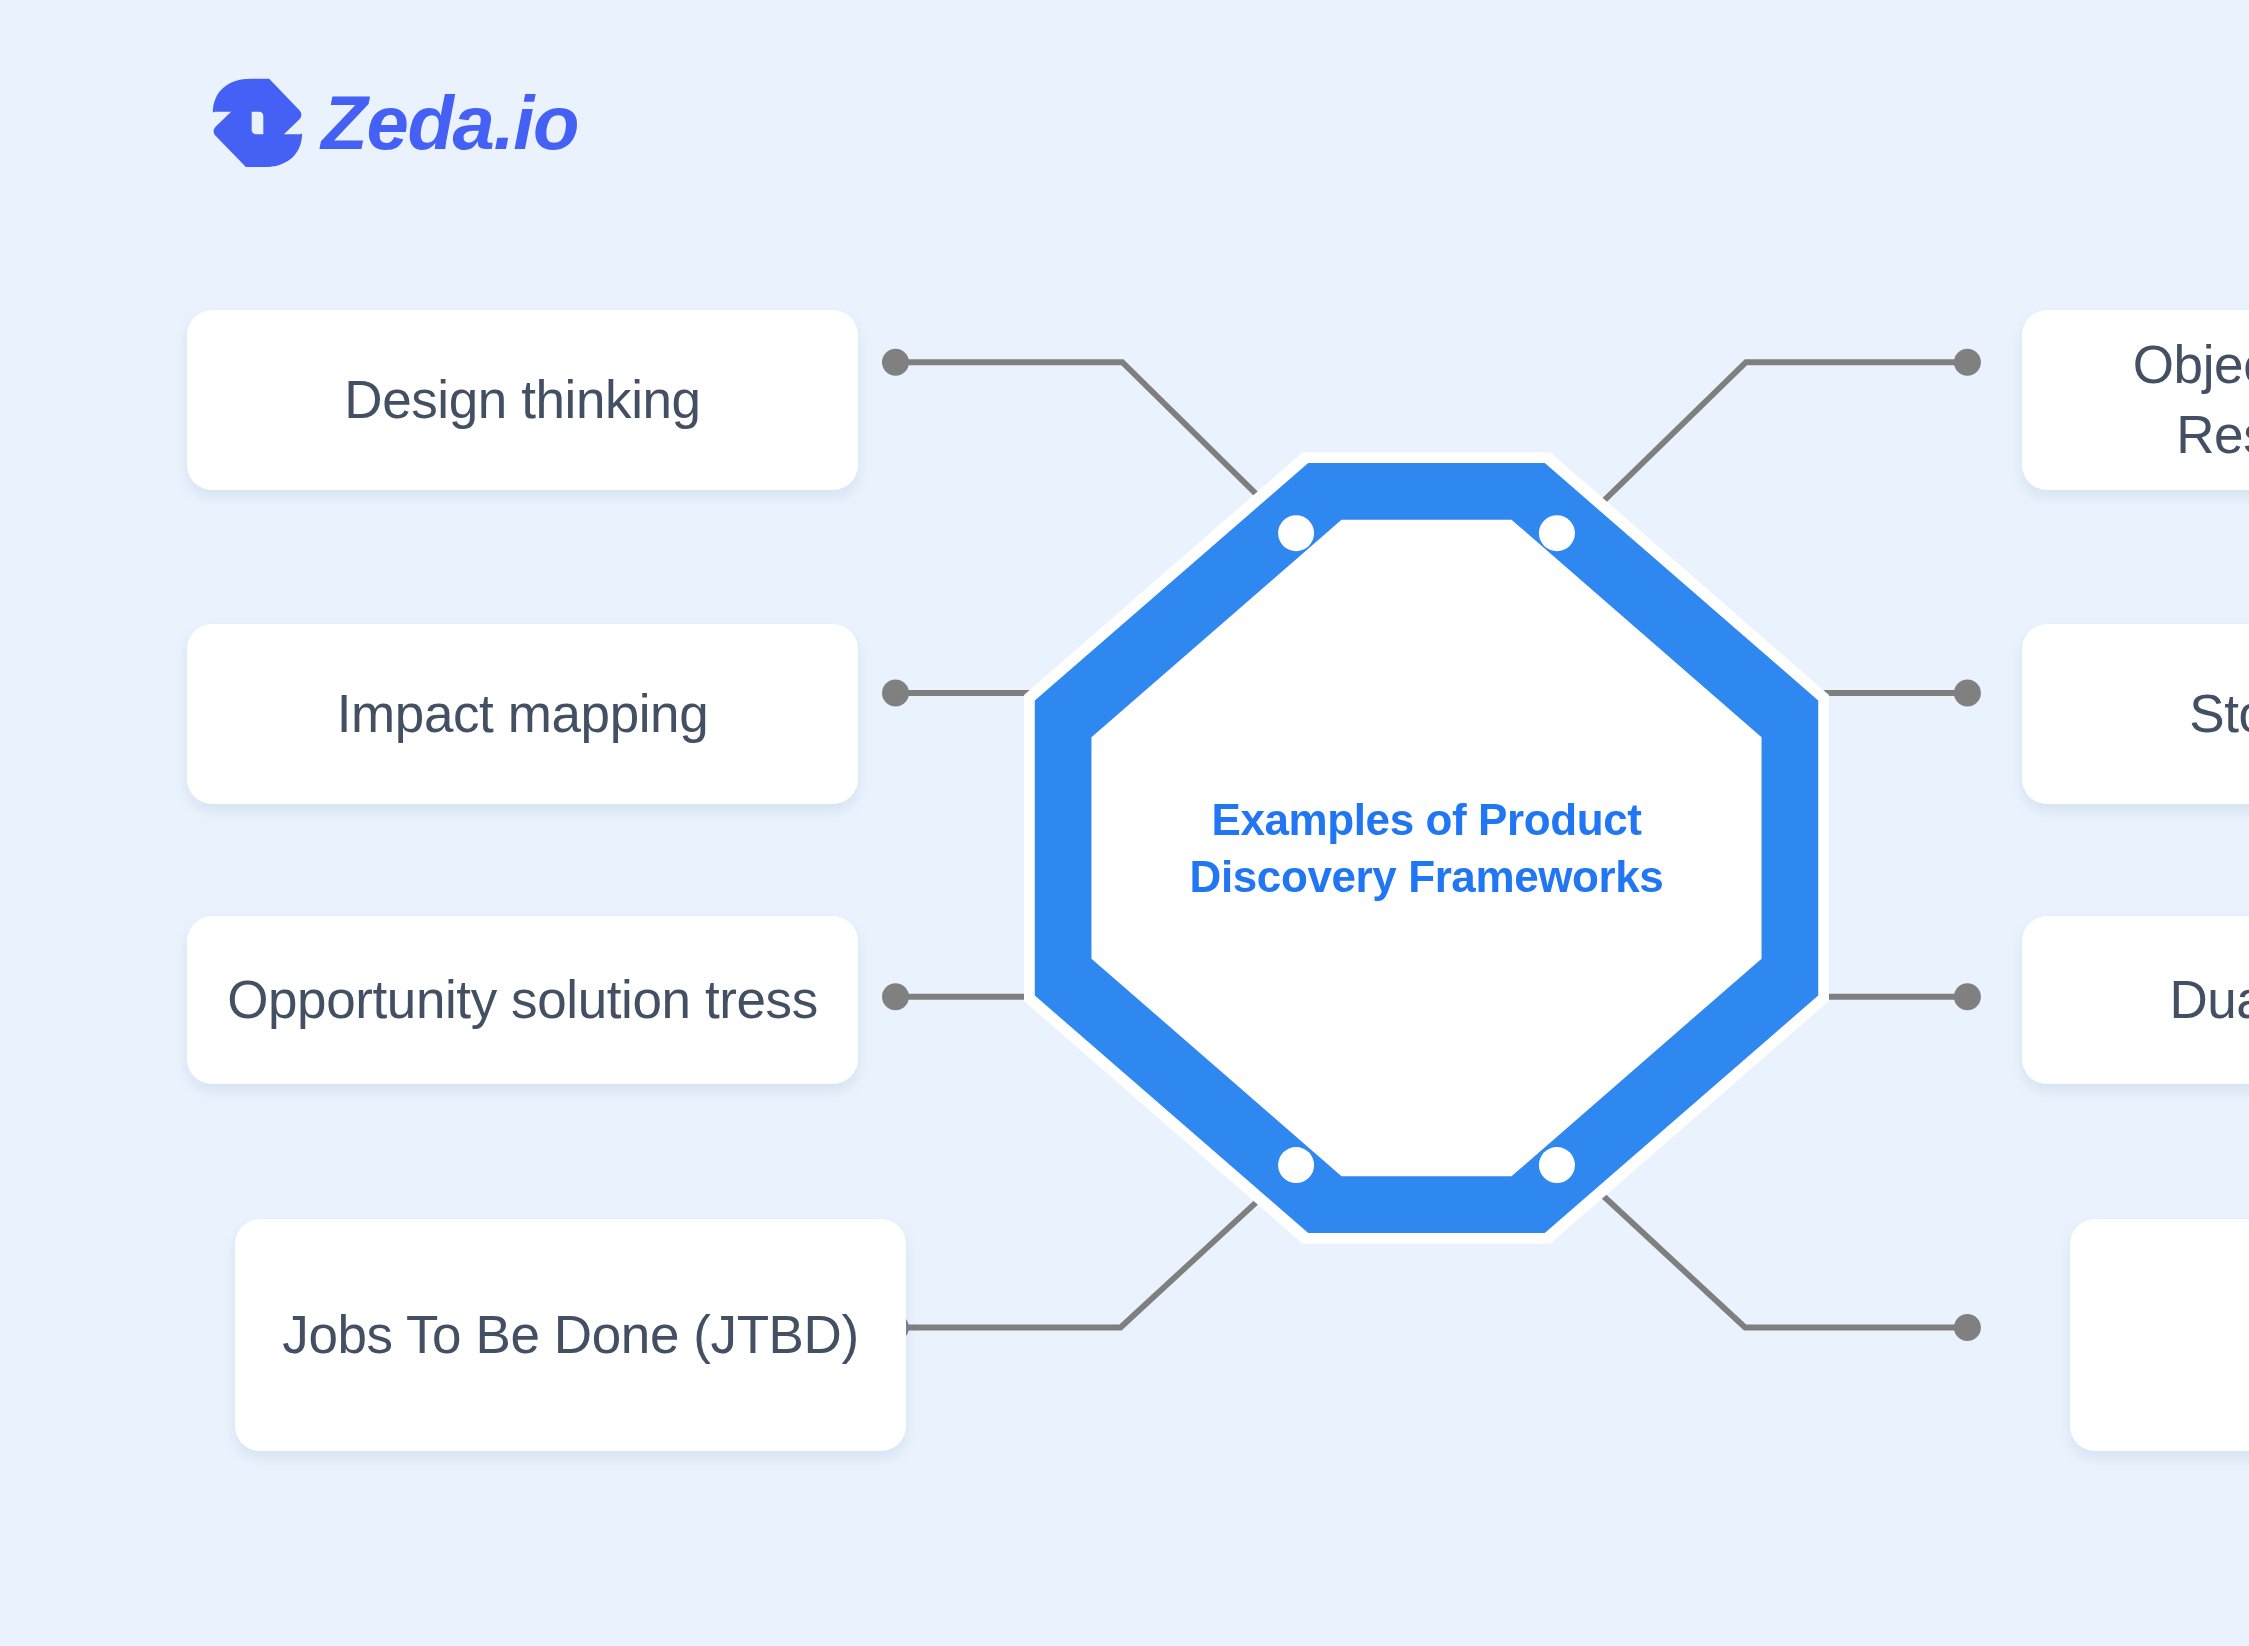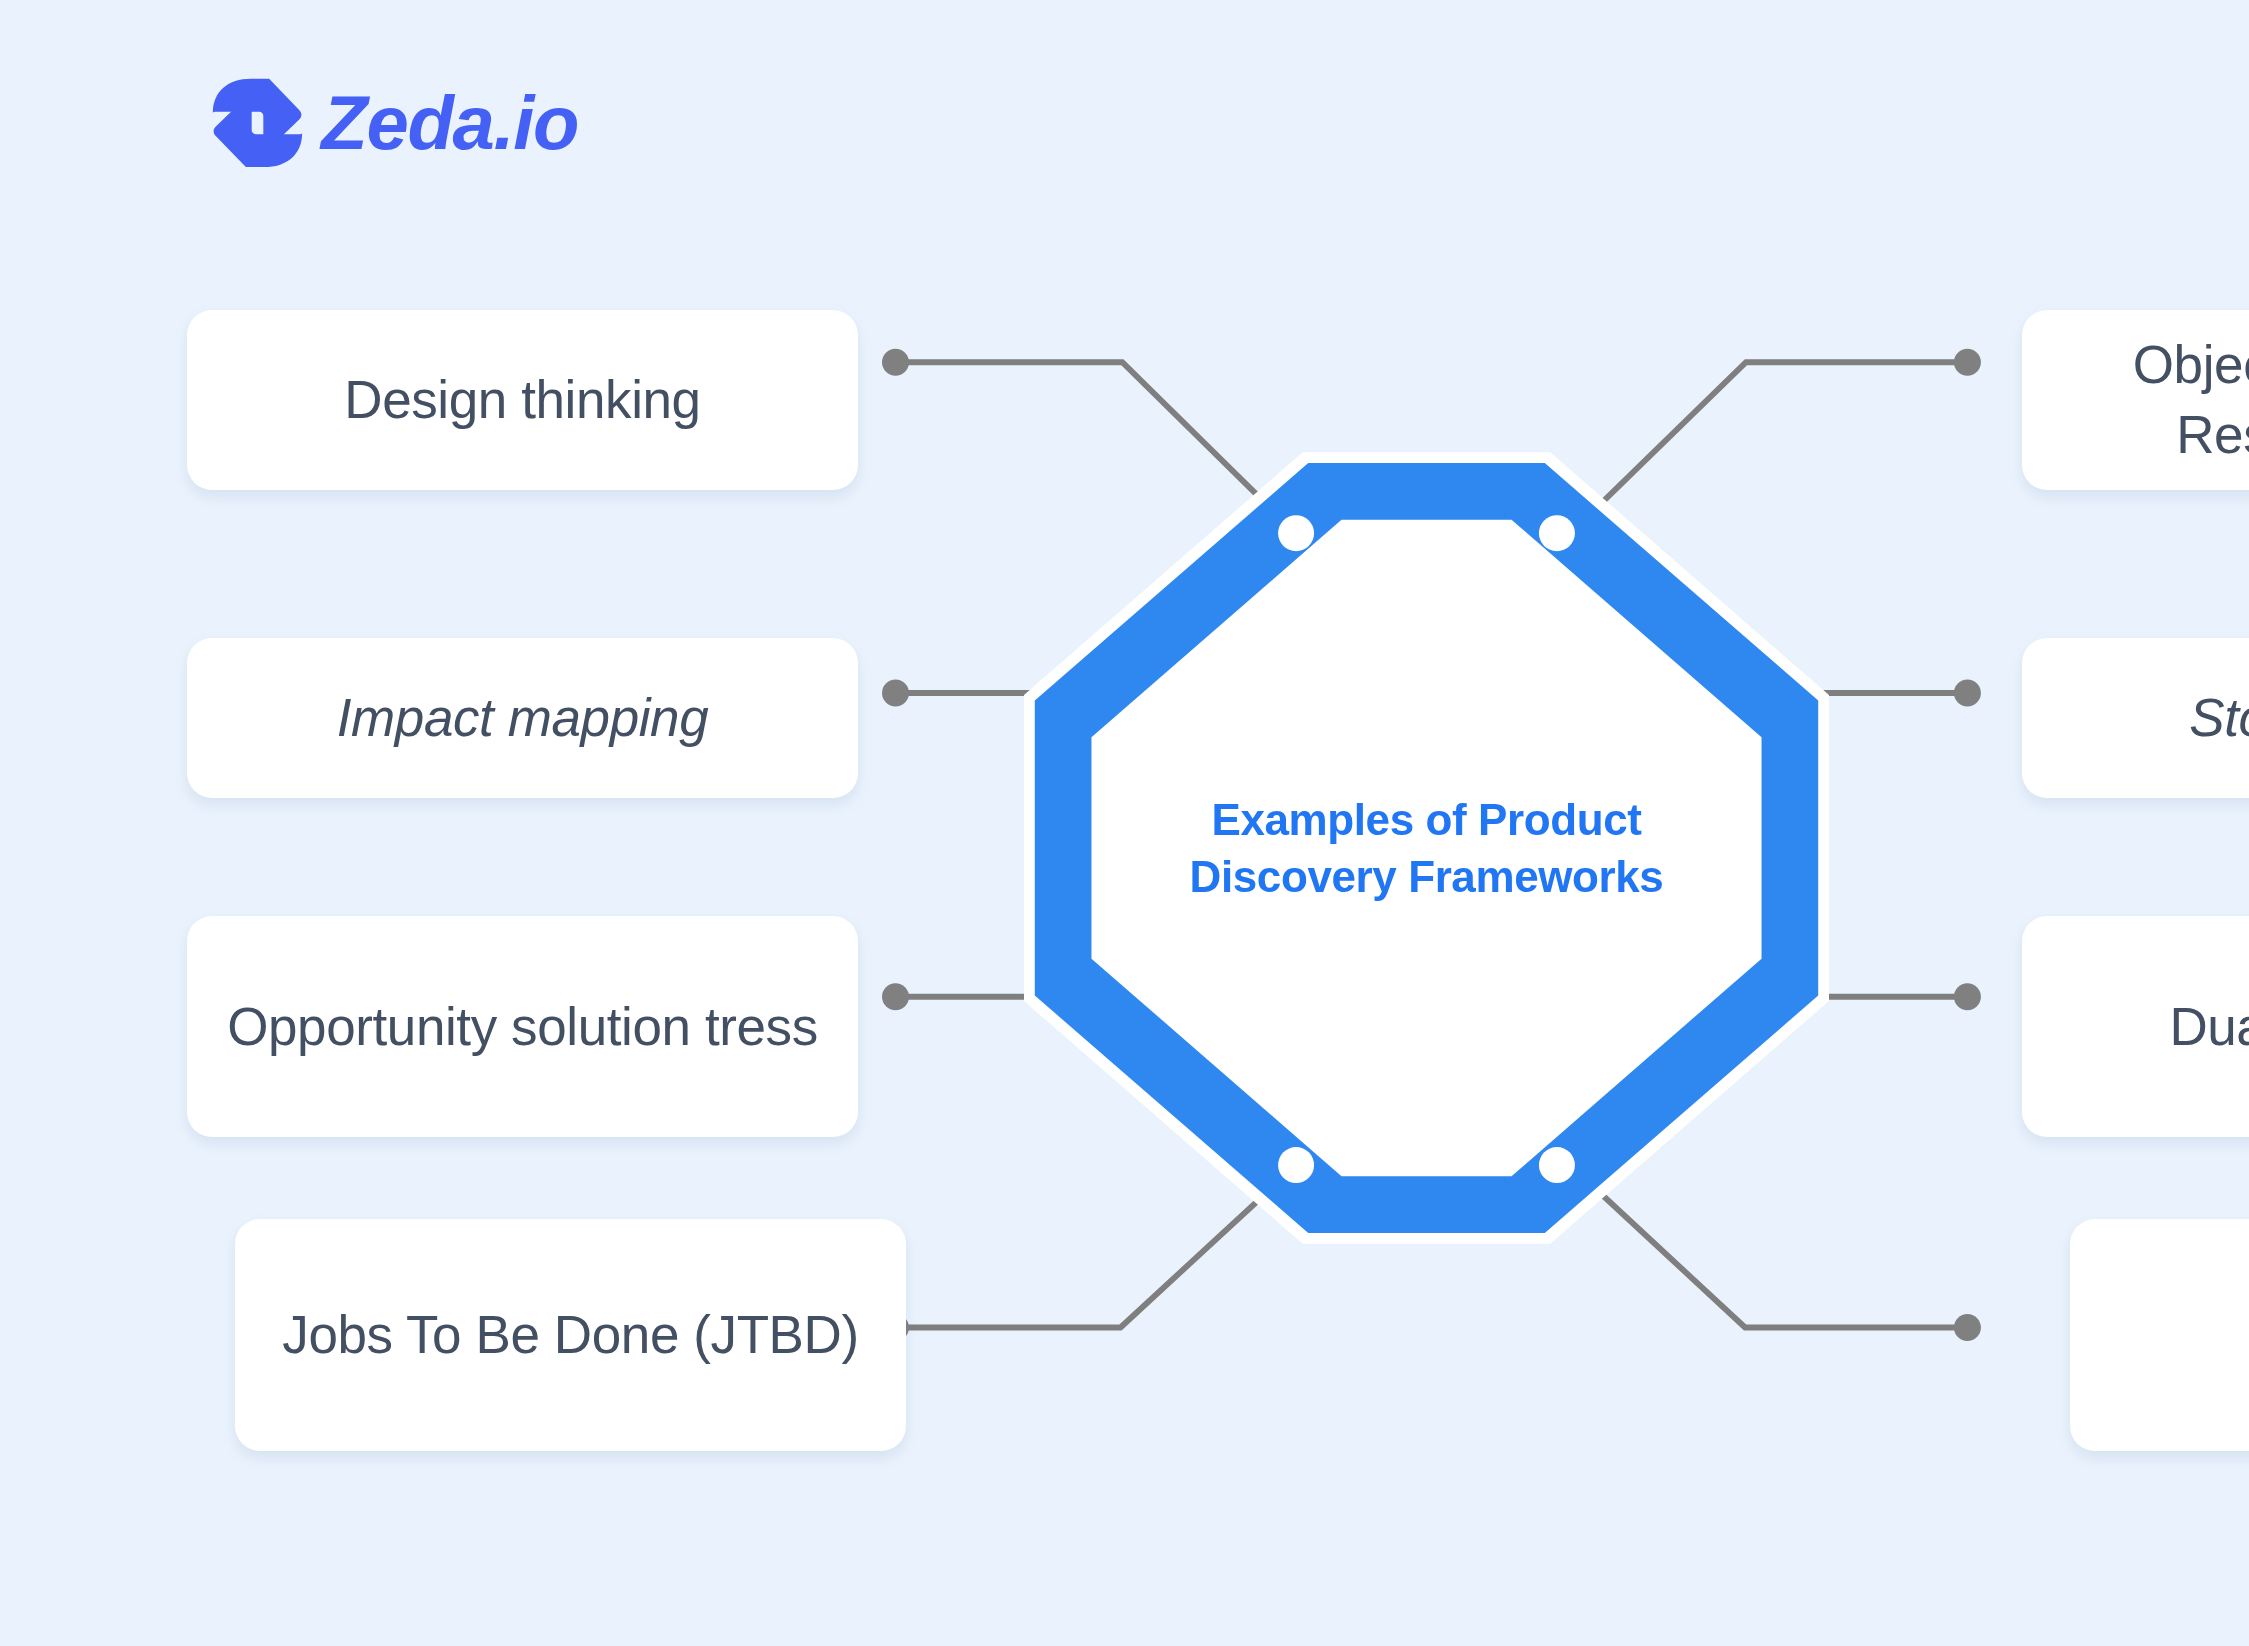--- a/index.html
+++ b/index.html
@@ -99,22 +99,22 @@
   .card span {
     font-size: 53px;
     line-height: 1.32;
     color: #434f62;
     letter-spacing: -0.4px;
   }
   .card.left  { left: 187px;  width: 671px; }
   .card.right { left: 2022px; width: 671px; }
 
   .row1 { top: 310px;  height: 180px; }
-  .row2 { top: 638px; height: 160px; font-style: italic; }
-  .row3 { top: 916px; height: 221px; }
+  .row2 { top: 624px; height: 180px; }
+  .row3 { top: 916px; height: 168px; }
   .row4 { top: 1219px; height: 232px; margin-left: 48px; }
 </style>
 </head>
 <body>
 
 <div id="stage">
 
   <div class="logo">
     <svg class="logo-mark" viewBox="0 0 100 100">
       <path fill="#4460f5" d="M4 40 C4 18 20 5 43 5 L62 5 L93 37 C96 40 96 44 93 47 L66 73 C62 77 56 74 56 69 L56 43 C56 41 54 39 52 39 L6 39 C5 39 4 40 4 40 Z"></path>

